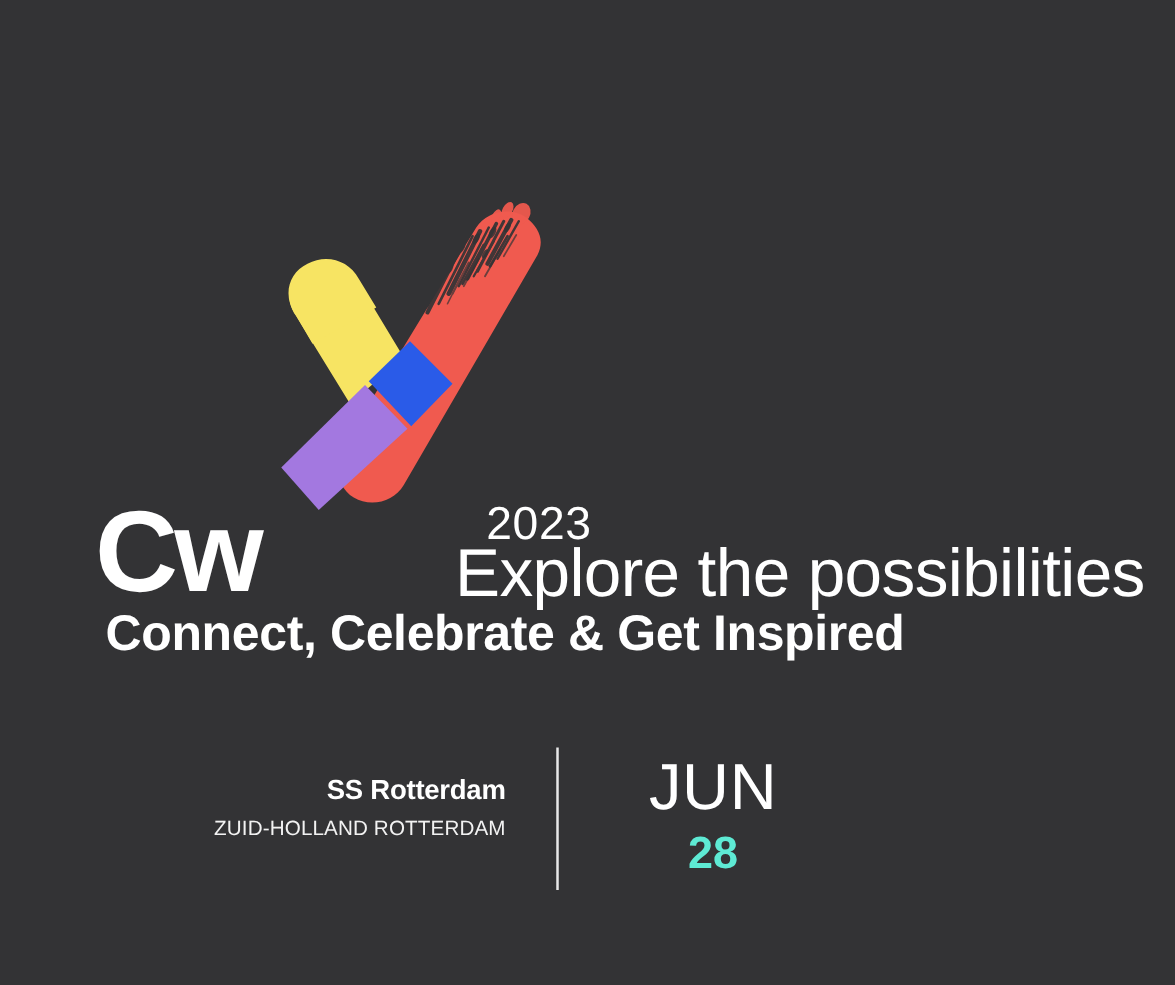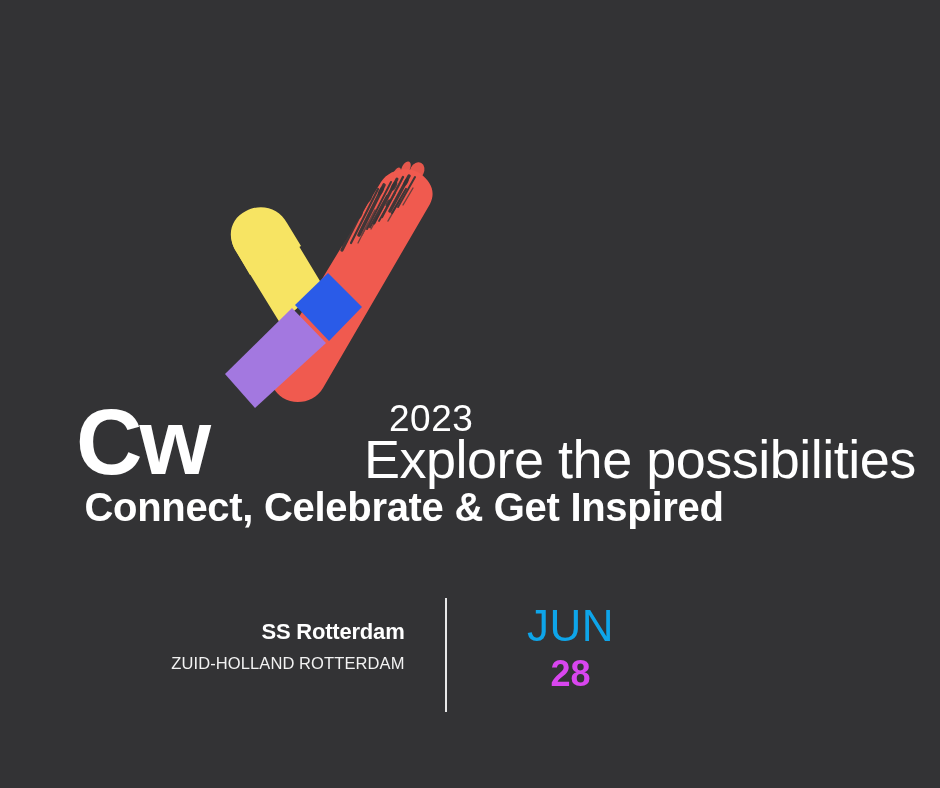--- a/index.html
+++ b/index.html
@@ -141,32 +141,32 @@
   }
 
   .date-block {
     text-align: center;
     padding-left: 48px;
     padding-top: 6px;
     width: 200px;
   }
 
   .date-month {
-    font-size: 44px;
+    font-size: 52px;
     font-weight: 300;
-    color: #0ea5e9;
+    color: #ffffff;
     line-height: 1;
     letter-spacing: 0.5px;
     white-space: nowrap;
   }
 
   .date-day {
     font-size: 36px;
     font-weight: 700;
-    color: #d946ef;
+    color: #5eead4;
     line-height: 1;
     letter-spacing: 0px;
     margin-top: 8px;
     white-space: nowrap;
   }
 </style>
 </head>
 <body>
 
 <div class="canvas">

